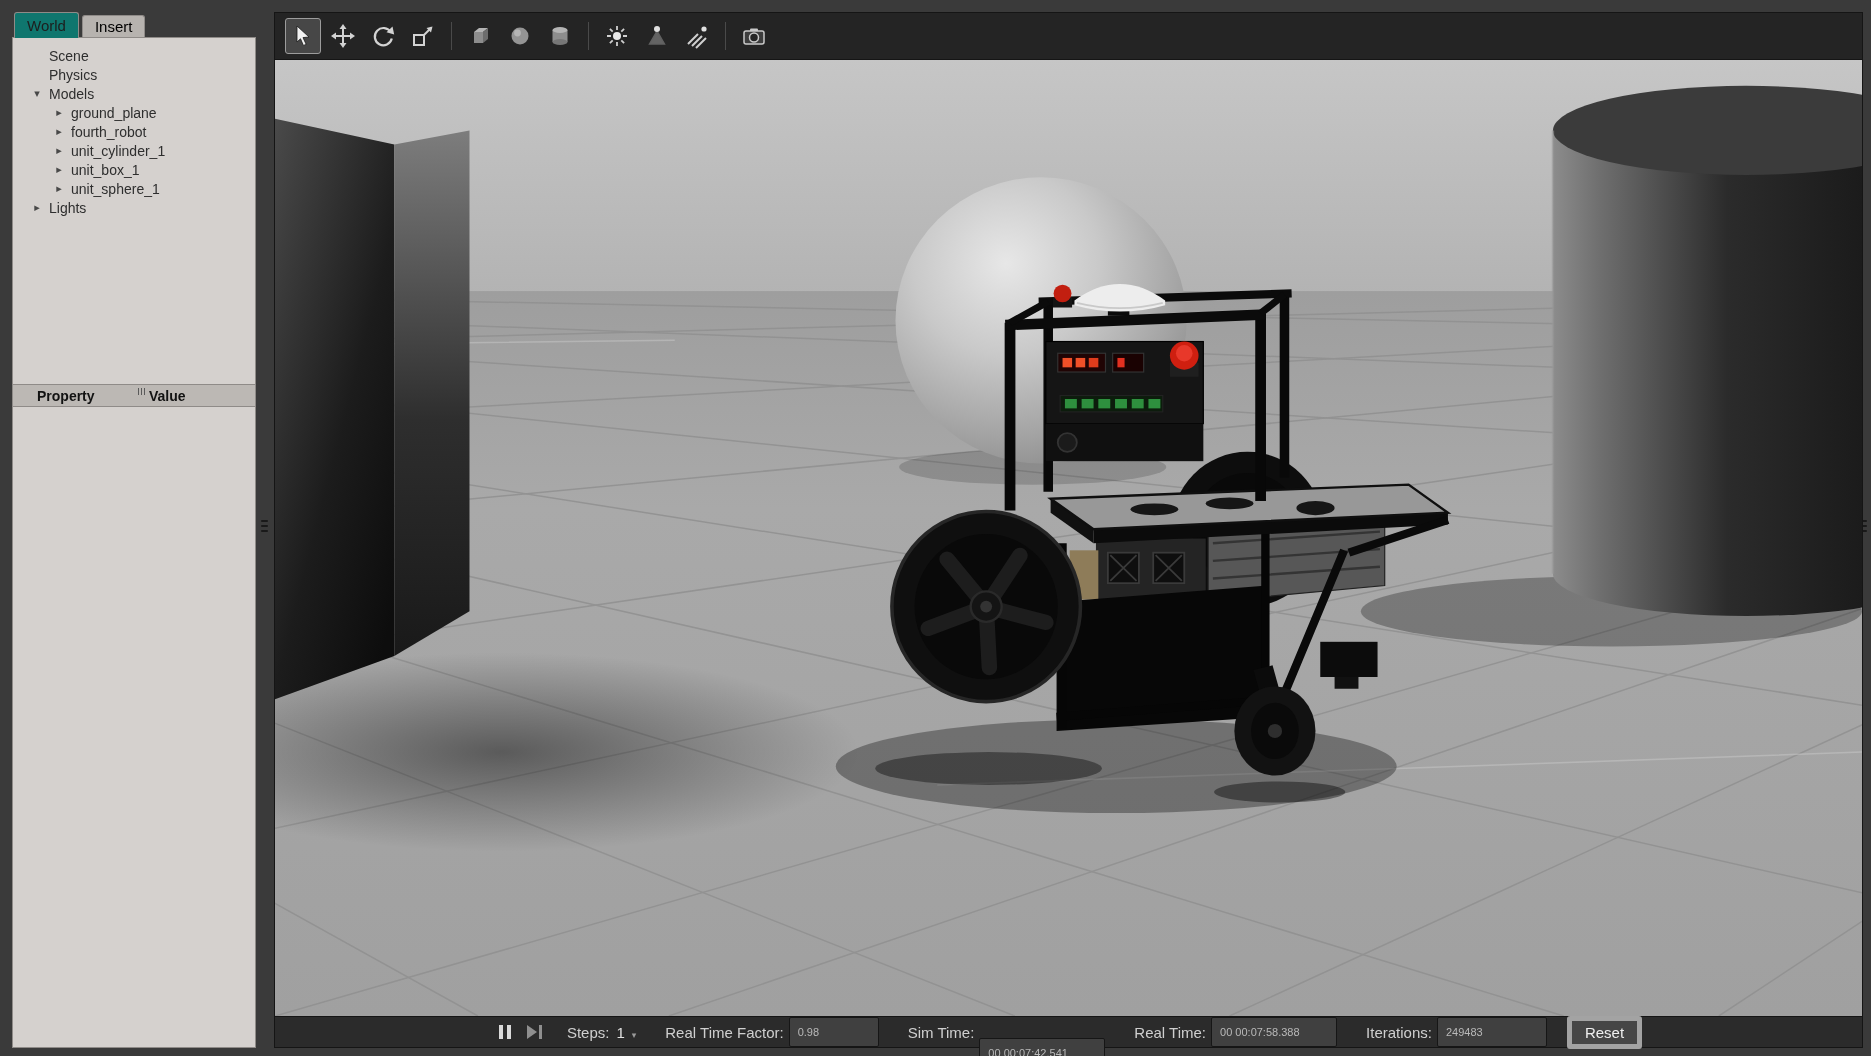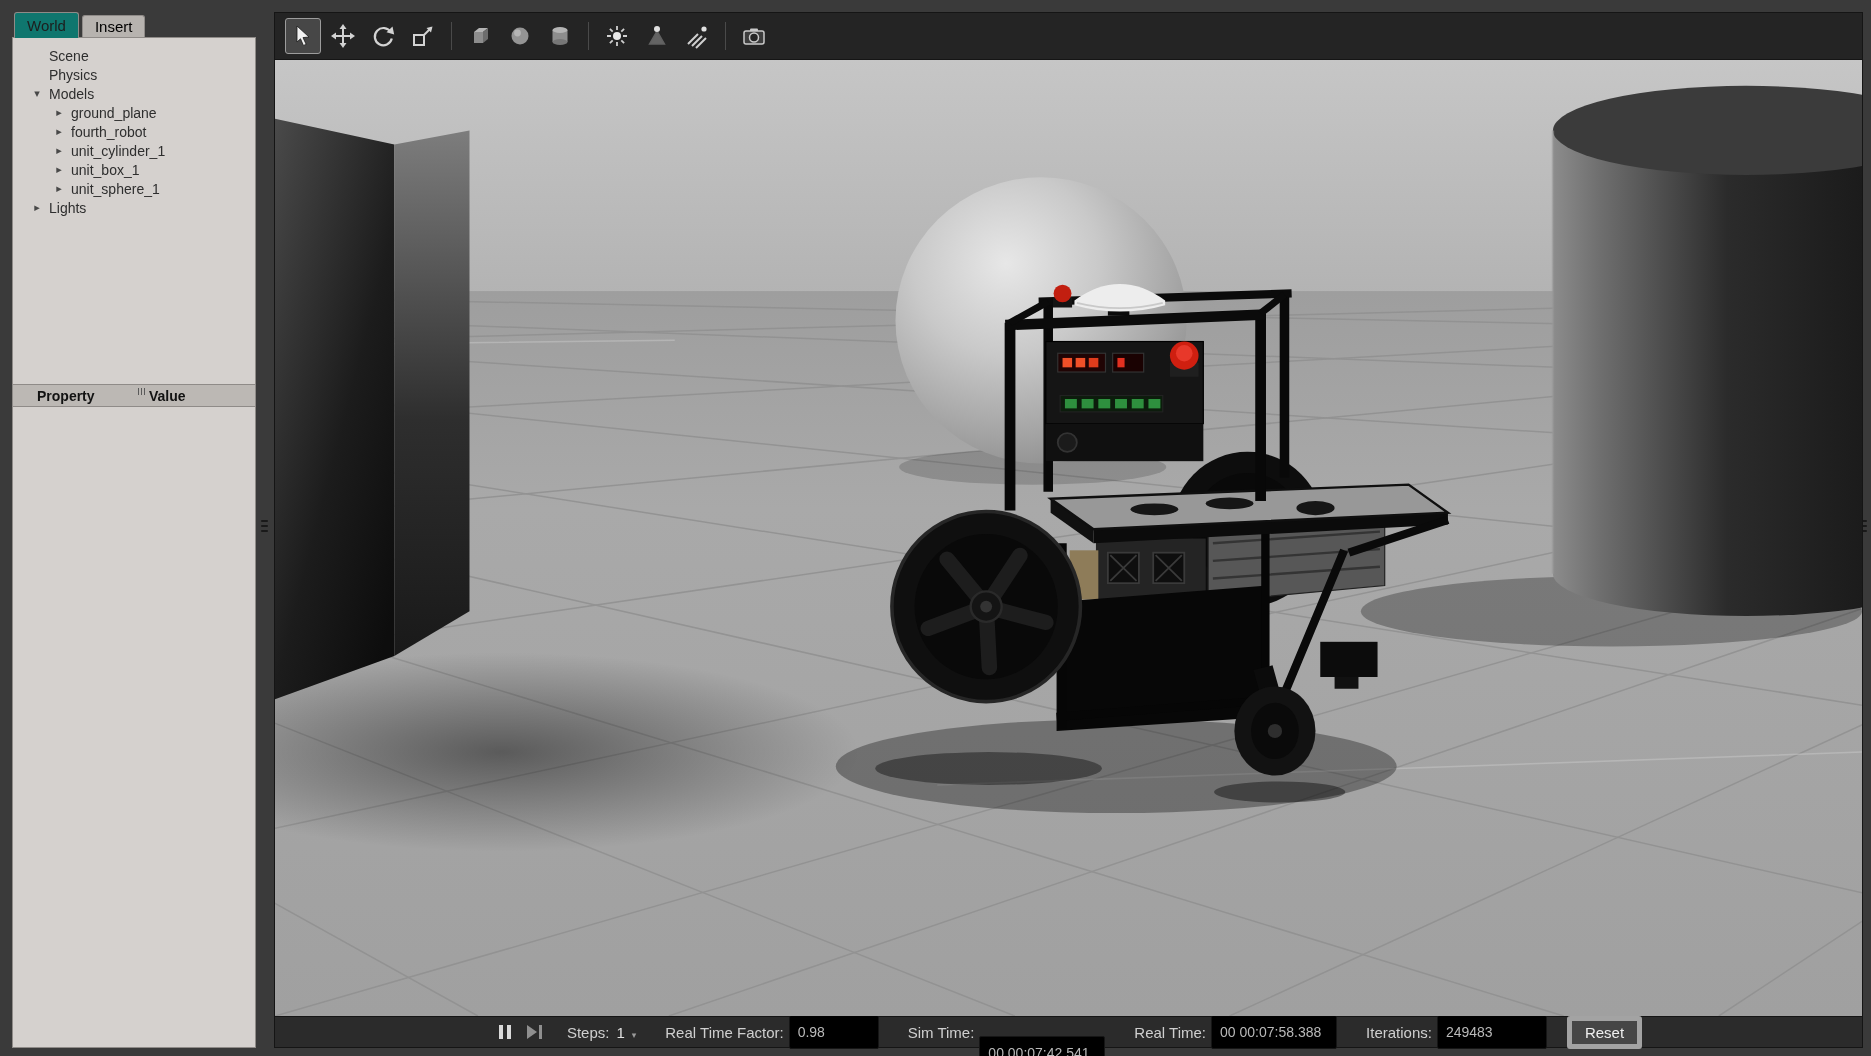--- a/index.html
+++ b/index.html
@@ -44,21 +44,21 @@
   .tbtn{width:34px;height:34px;display:flex;align-items:center;justify-content:center;border-radius:3px;border:1px solid transparent;}
   .tbtn.active{background:#474747;border:1px solid #9c9c9c;}
   .tsep{width:1px;height:28px;background:#4a4a4a;margin:0 6px;}
   .viewport{flex:1;position:relative;overflow:hidden;border-left:1px solid #151515;border-right:1px solid #151515;background:#a8a8a8;}
   .viewport svg.scene{position:absolute;inset:0;width:100%;height:100%;display:block;}
 
   
   .statusbar{height:30px;background:#2b2b2b;border:1px solid #151515;display:flex;align-items:center;justify-content:center;font-size:15px;color:#cccccc;}
   .sb-group{display:flex;align-items:center;gap:5px;margin:0 8px;}
   .sb-label{color:#cfcfcf;white-space:nowrap;margin-left:13px;}
-  .sb-field{background:#000000;border:1px solid #161616;color:#b9b9b9;padding:8px 8px;font-size:14px;border-radius:2px;white-space:nowrap;}
+  .sb-field{background:#404040;border:1px solid #161616;color:#b9b9b9;padding:8px 8px;font-size:11px;border-radius:2px;white-space:nowrap;}
   .pause-btn{display:flex;gap:4px;padding:4px;cursor:default;}
   .pause-btn i{display:block;width:4px;height:14px;background:#dadada;}
   .step-btn{display:flex;align-items:center;padding:4px;margin-left:8px;}
   .step-tri{width:0;height:0;border-left:10px solid #8f8f8f;border-top:7px solid transparent;border-bottom:7px solid transparent;}
   .step-bar{width:3px;height:14px;background:#8f8f8f;margin-left:2px;}
   .steps-val{color:#e0e0e0;margin-left:2px;}
   .dd{font-size:9px;color:#9a9a9a;margin-left:2px;position:relative;top:3px;}
   .reset-btn{background:#464646;border:5px solid #a3a3a3;color:#efefef;padding:3px 13px;border-radius:3px;font-size:15px;margin-left:12px;cursor:default;}
 </style>
 </head>

